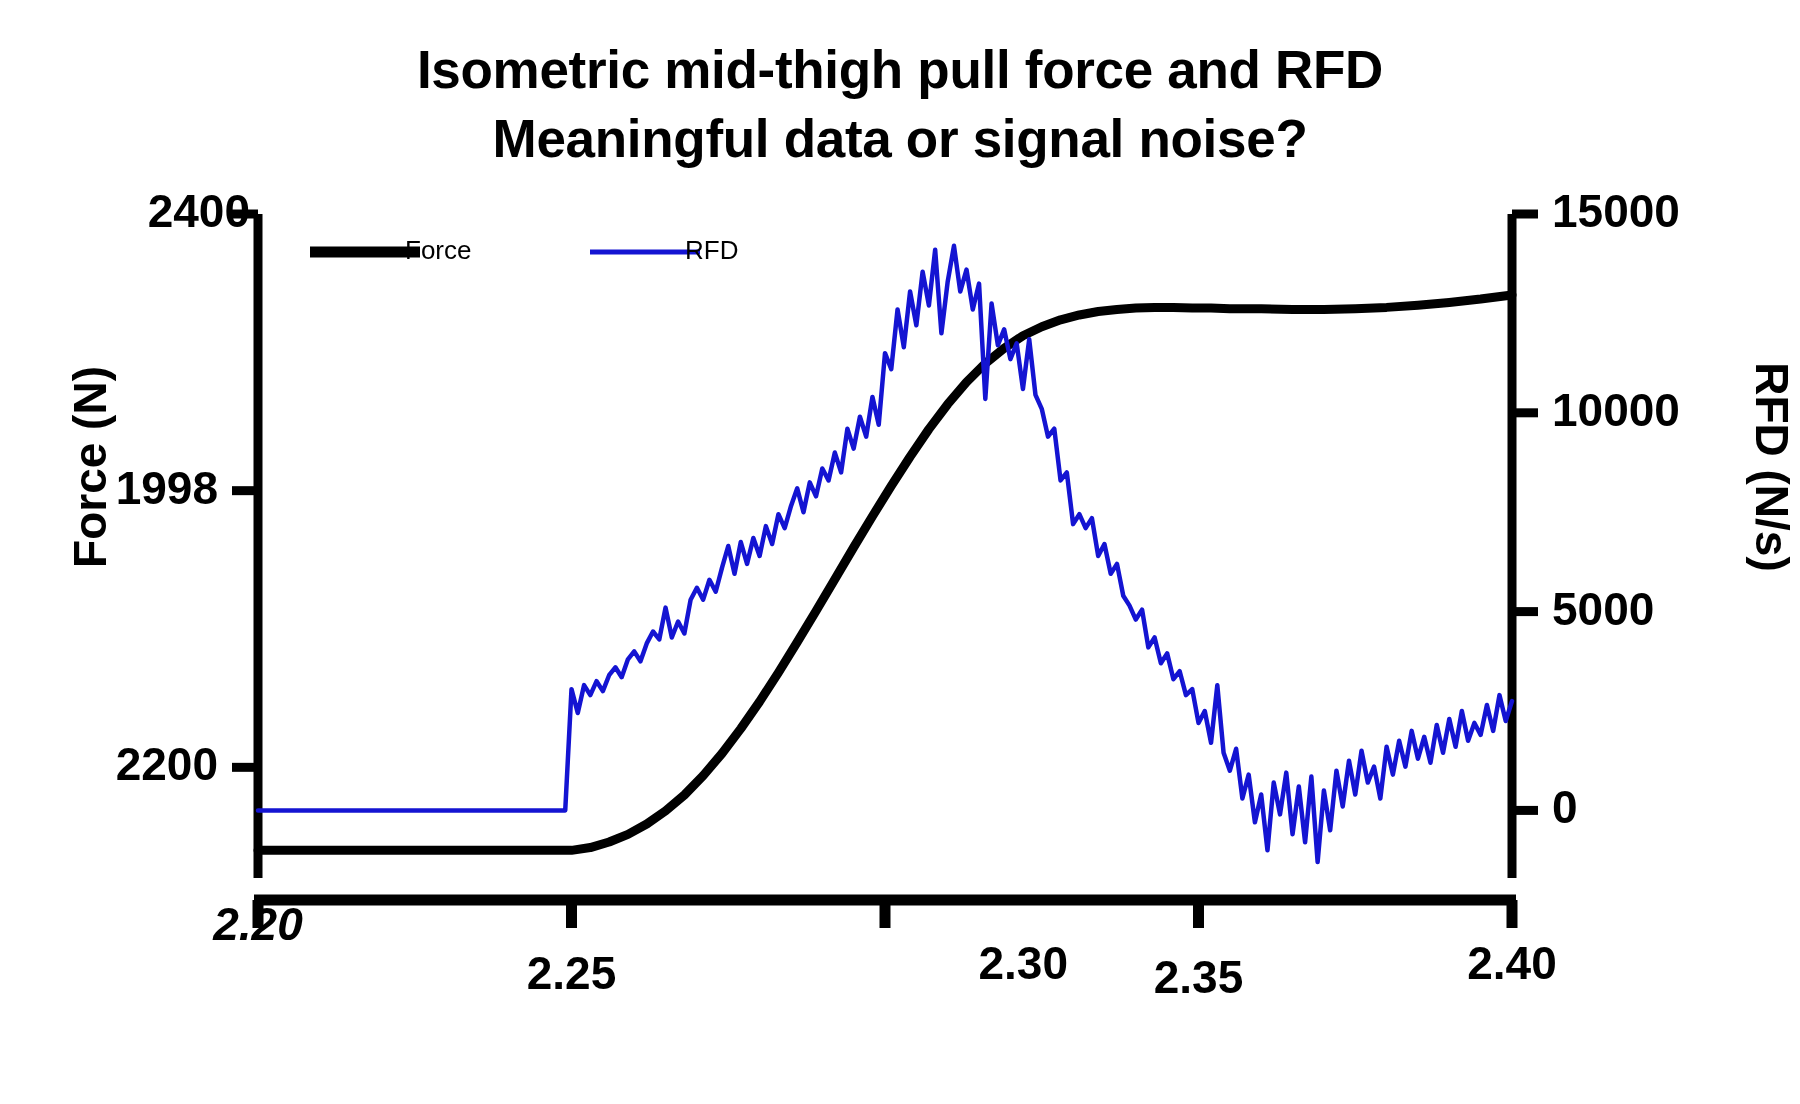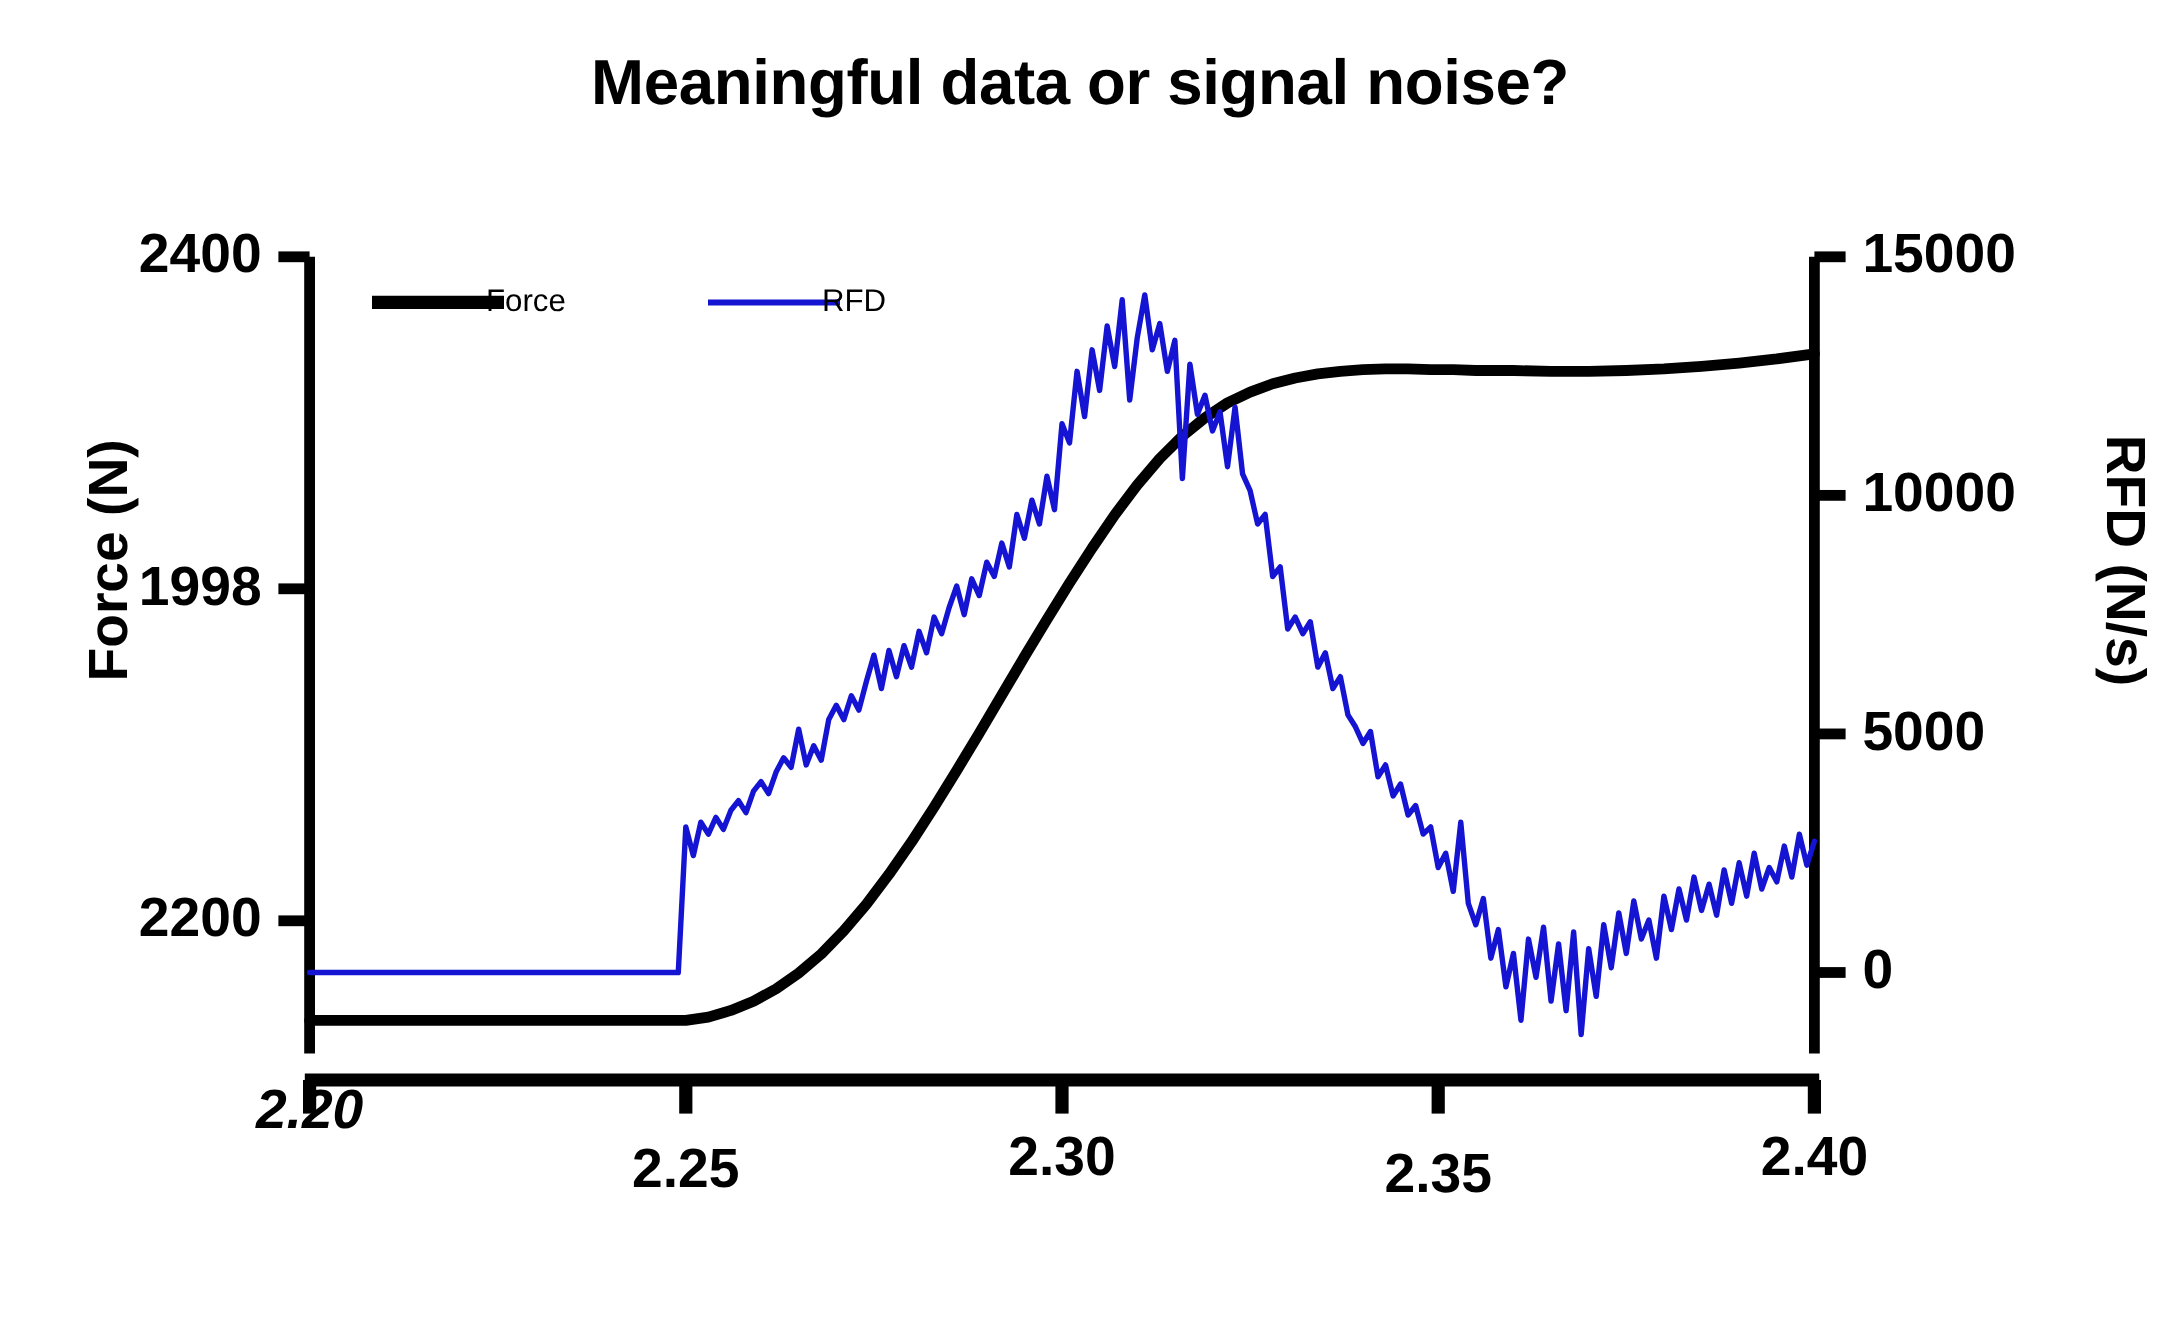--- a/index.html
+++ b/index.html
@@ -44,20 +44,21 @@
     position:absolute;font-size:26px;color:#000;
     font-family:Liberation Sans, sans-serif;white-space:nowrap;
   }
 </style>
 </head>
 <body>
 
 <div id="root">
 
   <div class="title">
+    <span>Isometric mid-thigh pull force and RFD</span>
     <span class="l2">Meaningful data or signal noise?</span>
   </div>
 
   <div class="plotwrap">
     <svg class="chart" id="chartsvg" width="1800" height="1104">
         <line x1="258" y1="214" x2="258" y2="878" stroke="#000000" stroke-width="9"></line>
         <line x1="1512" y1="214" x2="1512" y2="878" stroke="#000000" stroke-width="9"></line>
         <line x1="254" y1="900" x2="1516" y2="900" stroke="#000000" stroke-width="11"></line>
         <line x1="232" y1="214" x2="258" y2="214" stroke="#000000" stroke-width="9"></line>
         <line x1="232" y1="490.66666666666663" x2="258" y2="490.66666666666663" stroke="#000000" stroke-width="9"></line>
@@ -75,30 +76,30 @@
         <path d="M258.00 810.41 L320.70 810.41 L383.40 810.41 L446.10 810.41 L508.80 810.41 L565.23 810.41 L571.50 689.14 L577.77 712.99 L584.04 685.16 L590.31 695.10 L596.58 681.19 L602.85 691.13 L609.12 675.22 L615.39 667.27 L621.66 677.21 L627.93 659.32 L634.20 651.37 L640.47 661.31 L646.74 643.41 L653.01 631.49 L659.28 639.44 L665.55 607.63 L671.82 637.45 L678.09 621.54 L684.36 633.47 L690.63 599.68 L696.90 587.75 L703.17 599.68 L709.44 579.80 L715.71 591.72 L721.98 567.87 L728.25 546.00 L734.52 573.83 L740.79 542.02 L747.06 563.89 L753.33 538.05 L759.60 555.94 L765.87 526.12 L772.14 544.01 L778.41 514.19 L784.68 528.11 L790.95 506.24 L797.22 488.35 L803.49 512.20 L809.76 482.38 L816.03 496.30 L822.30 468.47 L828.57 480.40 L834.84 452.56 L841.11 472.44 L847.38 428.71 L853.65 448.59 L859.92 416.78 L866.19 436.66 L872.46 396.90 L878.73 424.73 L885.00 353.16 L891.27 369.07 L897.54 309.43 L903.81 347.20 L910.08 291.53 L916.35 325.33 L922.62 271.65 L928.89 305.45 L935.16 249.78 L941.43 333.28 L947.70 281.59 L953.97 245.81 L960.24 291.53 L966.51 269.66 L972.78 309.43 L979.05 283.58 L985.32 398.89 L991.59 303.46 L997.86 345.21 L1004.13 329.31 L1010.40 359.13 L1016.67 343.22 L1022.94 388.95 L1029.21 339.25 L1035.48 394.91 L1041.75 408.83 L1048.02 436.66 L1054.29 428.71 L1060.56 480.40 L1066.83 472.44 L1073.10 524.13 L1079.37 514.19 L1085.64 528.11 L1091.91 518.17 L1098.18 555.94 L1104.45 544.01 L1110.72 573.83 L1116.99 563.89 L1123.26 595.70 L1129.53 605.64 L1135.80 619.56 L1142.07 609.62 L1148.34 647.39 L1154.61 637.45 L1160.88 663.29 L1167.15 653.35 L1173.42 679.20 L1179.69 671.25 L1185.96 695.10 L1192.23 689.14 L1198.50 722.93 L1204.77 711.01 L1211.04 742.81 L1217.31 685.16 L1223.58 752.75 L1229.85 770.65 L1236.12 748.78 L1242.39 798.48 L1248.66 774.62 L1254.93 822.34 L1261.20 794.50 L1267.47 850.17 L1273.74 782.57 L1280.01 814.38 L1286.28 772.63 L1292.55 834.26 L1298.82 786.55 L1305.09 842.22 L1311.36 776.61 L1317.63 862.10 L1323.90 790.53 L1330.17 830.29 L1336.44 770.65 L1342.71 806.43 L1348.98 760.71 L1355.25 794.50 L1361.52 750.77 L1367.79 782.57 L1374.06 766.67 L1380.33 798.48 L1386.60 746.79 L1392.87 774.62 L1399.14 740.83 L1405.41 766.67 L1411.68 730.89 L1417.95 758.72 L1424.22 736.85 L1430.49 762.69 L1436.76 724.92 L1443.03 752.75 L1449.30 718.96 L1455.57 746.79 L1461.84 711.01 L1468.11 740.83 L1474.38 722.93 L1480.65 734.86 L1486.92 705.04 L1493.19 730.89 L1499.46 695.10 L1505.73 720.95 L1512.00 701.07" fill="none" stroke="#1414d2" stroke-width="4.5" stroke-linejoin="round" stroke-linecap="round"></path>
         <line x1="310" y1="252" x2="420" y2="252" stroke="#000000" stroke-width="11"></line>
         <line x1="590" y1="252" x2="700" y2="252" stroke="#1414d2" stroke-width="5"></line>
       </svg>
   </div>
 
   <div class="axis-title" id="ylabel-left">Force (N)</div>
   <div class="axis-title" id="ylabel-right">RFD (N/s)</div>
 
   <div id="ticklabels">
-      <div class="tick-lbl tick-left" style="left: 0px; top: 184px; width: 218px;">2400</div>
+      <div class="tick-lbl tick-left" style="left: 0px; top: 184px; width: 218px; padding-left: 32px;">2400</div>
       <div class="tick-lbl tick-left" style="left: 0px; top: 460.667px; width: 218px;">1998</div>
       <div class="tick-lbl tick-left" style="left: 0px; top: 737.333px; width: 218px;">2200</div>
       <div class="tick-lbl tick-right" style="left: 1552px; top: 184px; width: 300px;">15000</div>
       <div class="tick-lbl tick-right" style="left: 1552px; top: 382.802px; width: 300px;">10000</div>
       <div class="tick-lbl tick-right" style="left: 1552px; top: 581.605px; width: 300px;">5000</div>
       <div class="tick-lbl tick-right" style="left: 1552px; top: 780.407px; width: 300px;">0</div>
       <div class="tick-lbl tick-x" style="left: 118px; top: 897px; width: 280px; font-style: italic;">2.20</div>
       <div class="tick-lbl tick-x" style="left: 431.5px; top: 936px; width: 280px; margin-top: 10px;">2.25</div>
-      <div class="tick-lbl tick-x" style="left: 745px; top: 936px; width: 280px;">2.30</div>
+      <div class="tick-lbl tick-x" style="left: 788px; top: 936px; width: 280px; text-align: right;">2.30</div>
       <div class="tick-lbl tick-x" style="left: 1058.5px; top: 936px; width: 280px; margin-top: 14px;">2.35</div>
       <div class="tick-lbl tick-x" style="left: 1372px; top: 936px; width: 280px;">2.40</div>
     </div>
   <div id="legendtexts">
       <div class="legend-text" style="left: 405px; top: 235px;">Force</div>
       <div class="legend-text" style="left: 685px; top: 235px;">RFD</div>
     </div>
 
 </div>
 

